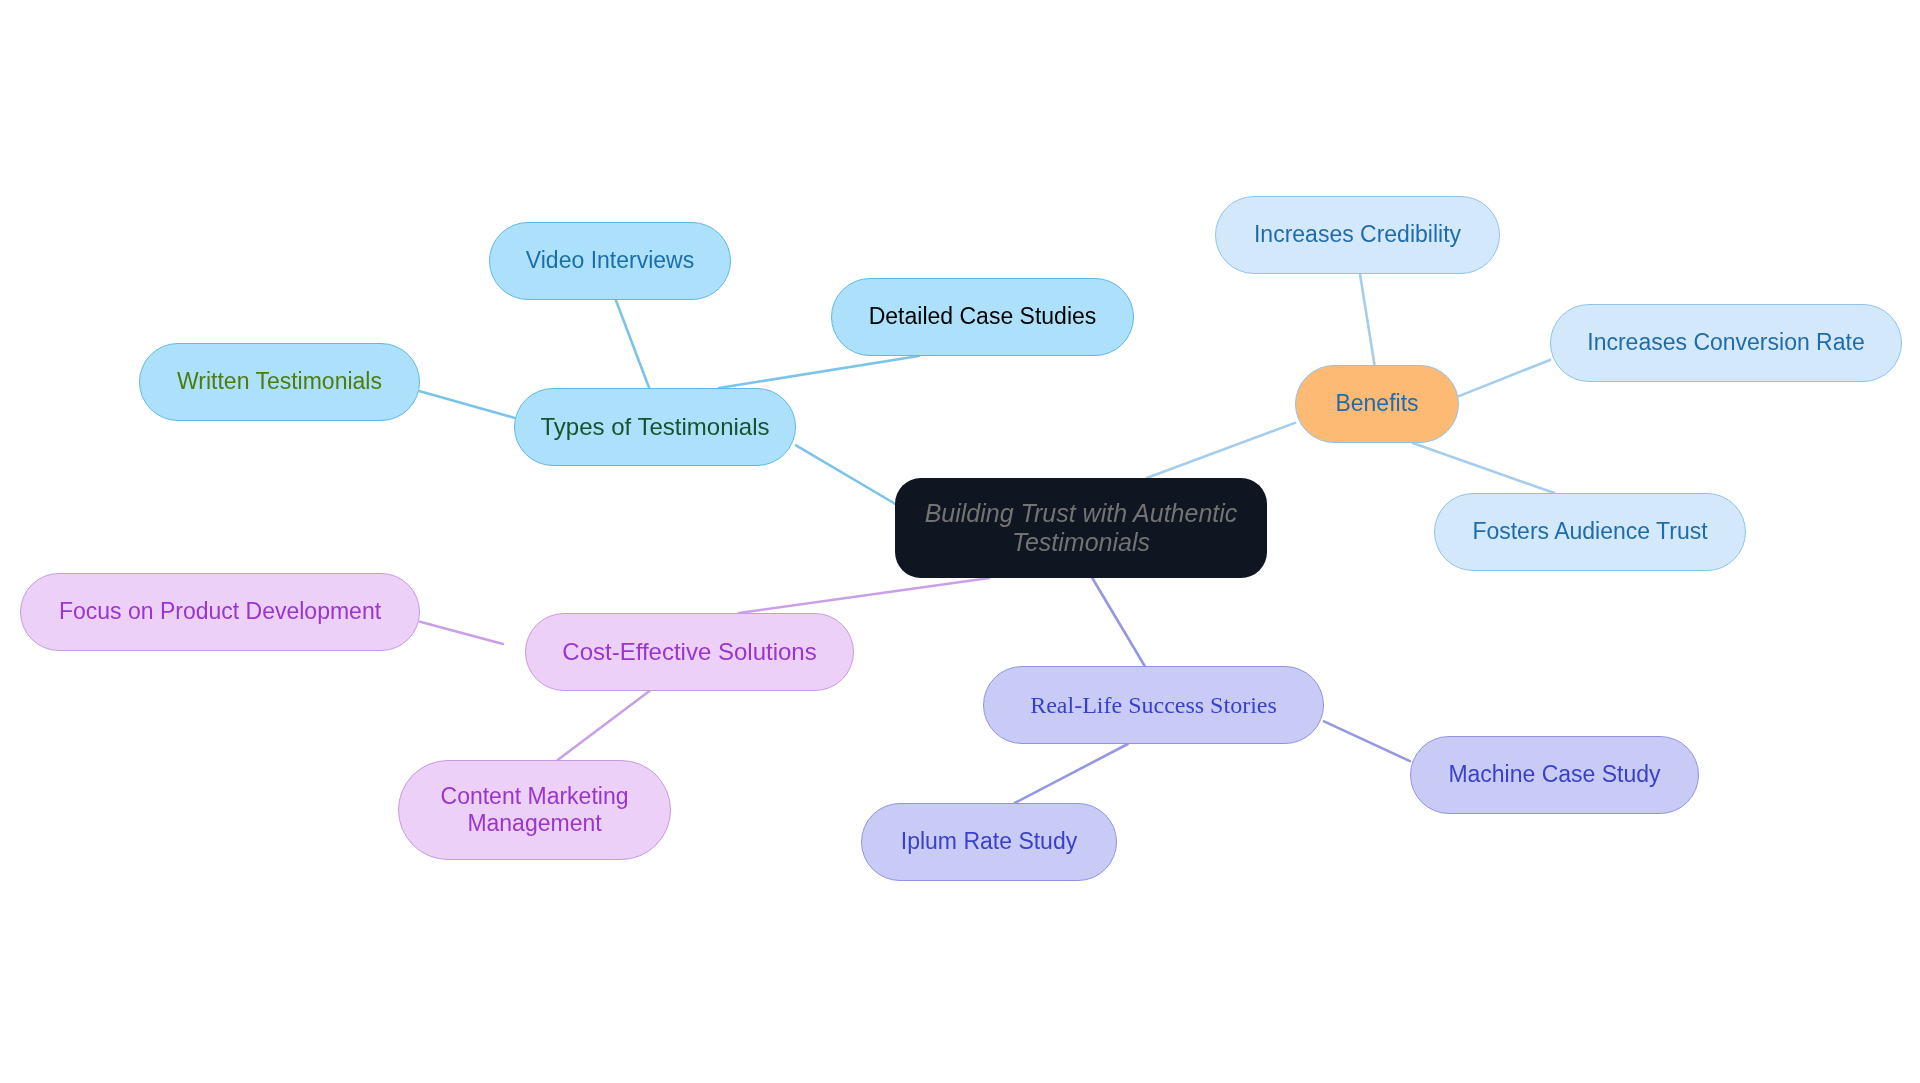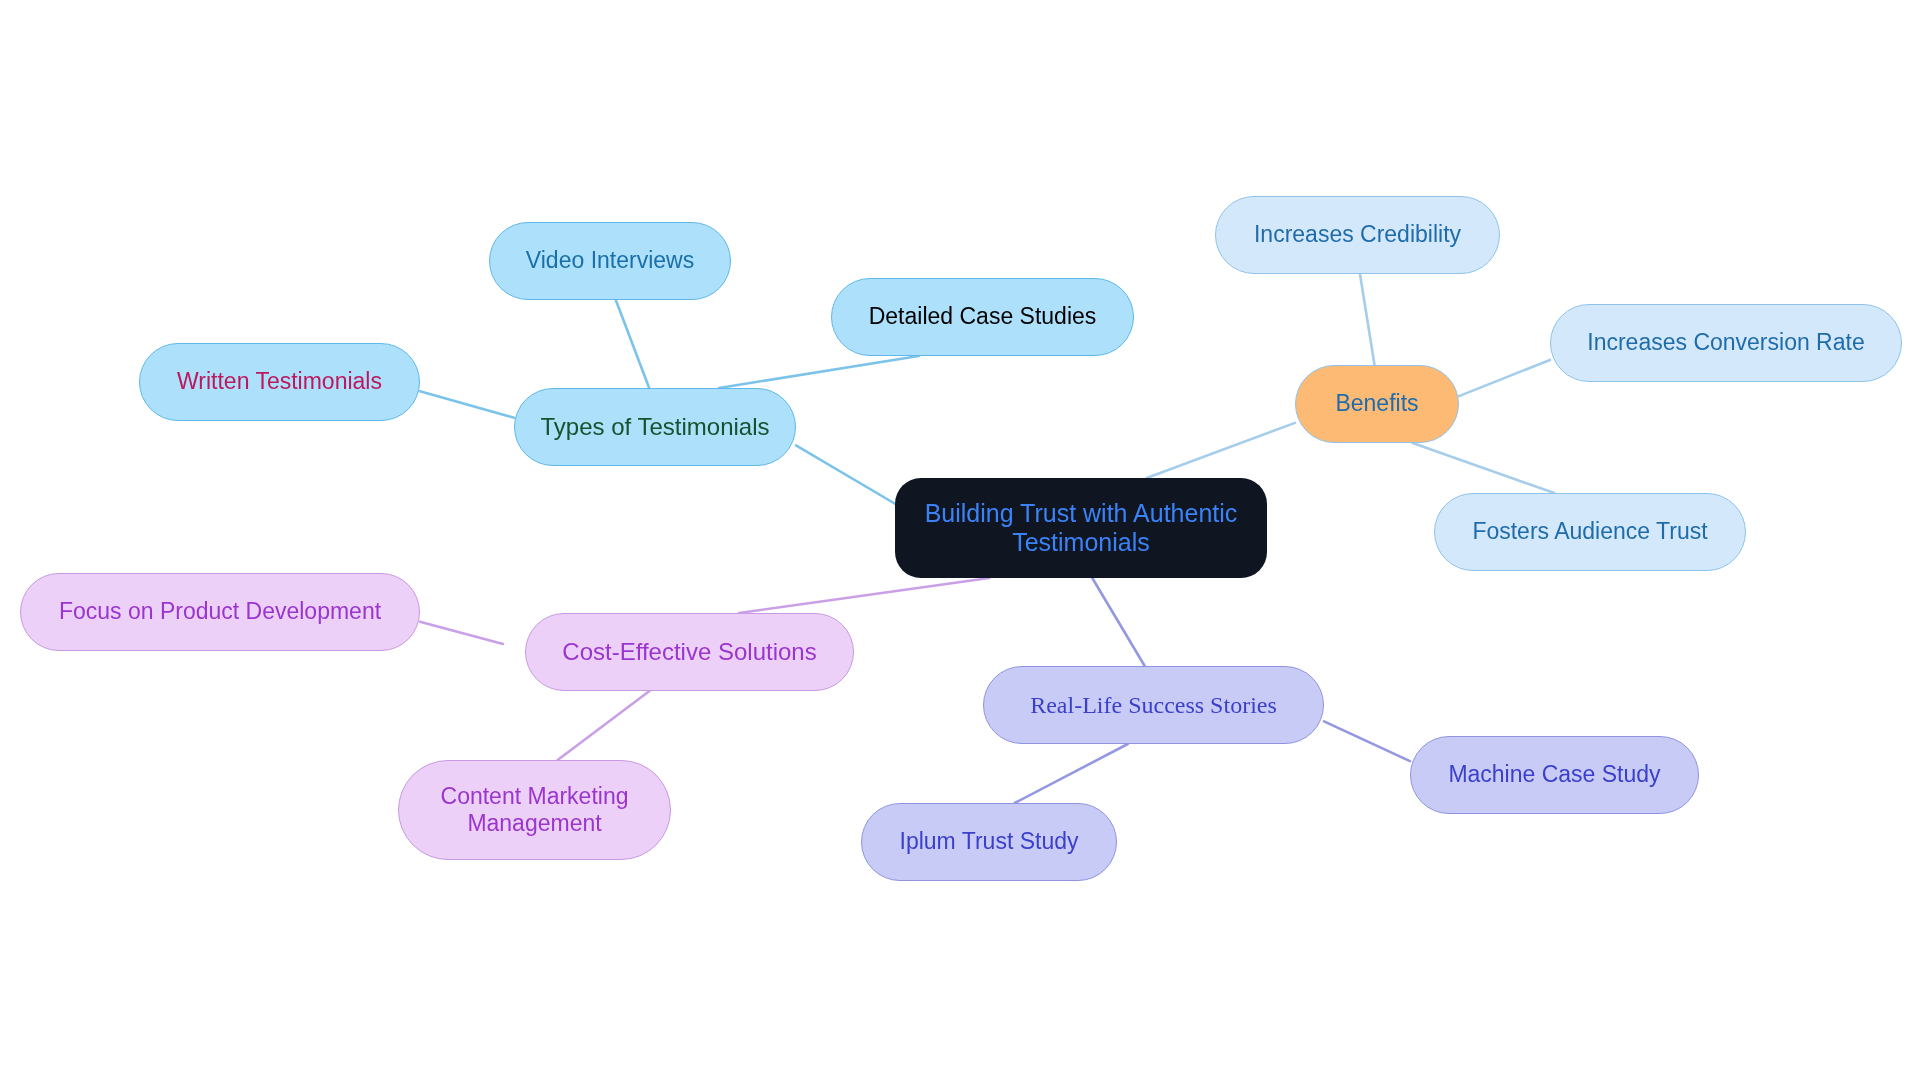--- a/index.html
+++ b/index.html
@@ -56,31 +56,31 @@
       <line x1="1550" y1="359.9191977077364" x2="1459" y2="396.11719197707737" stroke="#a6cdea" stroke-width="2.6" stroke-linecap="round"></line>
       <line x1="1554.305859375" y1="493" x2="1412.694140625" y2="443" stroke="#a6cdea" stroke-width="2.6" stroke-linecap="round"></line>
       <line x1="1144.7139830508474" y1="666" x2="1092.2641242937852" y2="578" stroke="#9497e2" stroke-width="2.6" stroke-linecap="round"></line>
       <line x1="1410" y1="761.1265586034913" x2="1324" y2="721.3697007481297" stroke="#9497e2" stroke-width="2.6" stroke-linecap="round"></line>
       <line x1="1014.7556569343066" y1="803" x2="1127.7443430656933" y2="744" stroke="#9497e2" stroke-width="2.6" stroke-linecap="round"></line>
       <line x1="739.0288306451613" y1="613" x2="989.296370967742" y2="578" stroke="#c9a0e8" stroke-width="2.6" stroke-linecap="round"></line>
       <line x1="420" y1="621.8324022346369" x2="503" y2="643.9128491620112" stroke="#c9a0e8" stroke-width="2.6" stroke-linecap="round"></line>
       <line x1="557.6487341772151" y1="760" x2="649.4439873417722" y2="691" stroke="#c9a0e8" stroke-width="2.6" stroke-linecap="round"></line>
     </svg>
   <div id="node-layer">
-      <div class="mm-node root" style="left: 895px; top: 478px; width: 372px; height: 100px; background: rgb(15, 22, 33); border-color: rgb(15, 22, 33); color: #3b82f6; font-size: 25px;">Building Trust with Authentic
+      <div class="mm-node root" style="left: 895px; top: 478px; width: 372px; height: 100px; background: rgb(15, 22, 33); border-color: rgb(15, 22, 33); color: #737373; font-size: 25px; font-style: italic;">Building Trust with Authentic
 Testimonials</div>
       <div class="mm-node" style="left: 514px; top: 388px; width: 282px; height: 78px; background: rgb(172, 224, 251); border-color: rgb(95, 184, 232); color: #14532d; font-size: 24px;">Types of Testimonials</div>
       <div class="mm-node" style="left: 489px; top: 222px; width: 242px; height: 78px; background: rgb(172, 224, 251); border-color: rgb(95, 184, 232); color: rgb(26, 111, 168); font-size: 23px;">Video Interviews</div>
-      <div class="mm-node" style="left: 139px; top: 343px; width: 281px; height: 78px; background: rgb(172, 224, 251); border-color: rgb(95, 184, 232); color: #be185d; font-size: 23px;">Written Testimonials</div>
+      <div class="mm-node" style="left: 139px; top: 343px; width: 281px; height: 78px; background: rgb(172, 224, 251); border-color: rgb(95, 184, 232); color: #4d7c0f; font-size: 23px;">Written Testimonials</div>
       <div class="mm-node" style="left: 831px; top: 278px; width: 303px; height: 78px; background: rgb(172, 224, 251); border-color: rgb(95, 184, 232); color: #000000; font-size: 23px;">Detailed Case Studies</div>
       <div class="mm-node" style="left: 1295px; top: 365px; width: 164px; height: 78px; background: #fdba74; border-color: rgb(143, 195, 234); color: rgb(31, 108, 171); font-size: 23px;">Benefits</div>
       <div class="mm-node" style="left: 1215px; top: 196px; width: 285px; height: 78px; background: rgb(211, 232, 251); border-color: rgb(143, 195, 234); color: rgb(31, 108, 171); font-size: 23px;">Increases Credibility</div>
       <div class="mm-node" style="left: 1550px; top: 304px; width: 352px; height: 78px; background: rgb(211, 232, 251); border-color: rgb(143, 195, 234); color: rgb(31, 108, 171); font-size: 23px;">Increases Conversion Rate</div>
       <div class="mm-node" style="left: 1434px; top: 493px; width: 312px; height: 78px; background: rgb(211, 232, 251); border-color: rgb(143, 195, 234); color: rgb(31, 108, 171); font-size: 23px;">Fosters Audience Trust</div>
       <div class="mm-node" style="left: 983px; top: 666px; width: 341px; height: 78px; background: rgb(200, 203, 245); border-color: rgb(144, 148, 224); color: rgb(58, 63, 204); font-size: 24px; font-family: Liberation Serif, serif;">Real-Life Success Stories</div>
       <div class="mm-node" style="left: 1410px; top: 736px; width: 289px; height: 78px; background: rgb(200, 203, 245); border-color: rgb(144, 148, 224); color: rgb(58, 63, 204); font-size: 23px;">Machine Case Study</div>
-      <div class="mm-node" style="left: 861px; top: 803px; width: 256px; height: 78px; background: rgb(200, 203, 245); border-color: rgb(144, 148, 224); color: rgb(58, 63, 204); font-size: 23px;">Iplum Trust Study</div>
+      <div class="mm-node" style="left: 861px; top: 803px; width: 256px; height: 78px; background: rgb(200, 203, 245); border-color: rgb(144, 148, 224); color: rgb(58, 63, 204); font-size: 23px;">Iplum Rate Study</div>
       <div class="mm-node" style="left: 525px; top: 613px; width: 329px; height: 78px; background: rgb(237, 208, 247); border-color: rgb(199, 154, 228); color: rgb(154, 53, 207); font-size: 24px;">Cost-Effective Solutions</div>
       <div class="mm-node" style="left: 20px; top: 573px; width: 400px; height: 78px; background: rgb(237, 208, 247); border-color: rgb(199, 154, 228); color: rgb(154, 53, 207); font-size: 23px;">Focus on Product Development</div>
       <div class="mm-node" style="left: 398px; top: 760px; width: 273px; height: 100px; background: rgb(237, 208, 247); border-color: rgb(199, 154, 228); color: rgb(154, 53, 207); font-size: 23px;">Content Marketing
 Management</div>
     </div>
 </div>
 
 </body></html>

